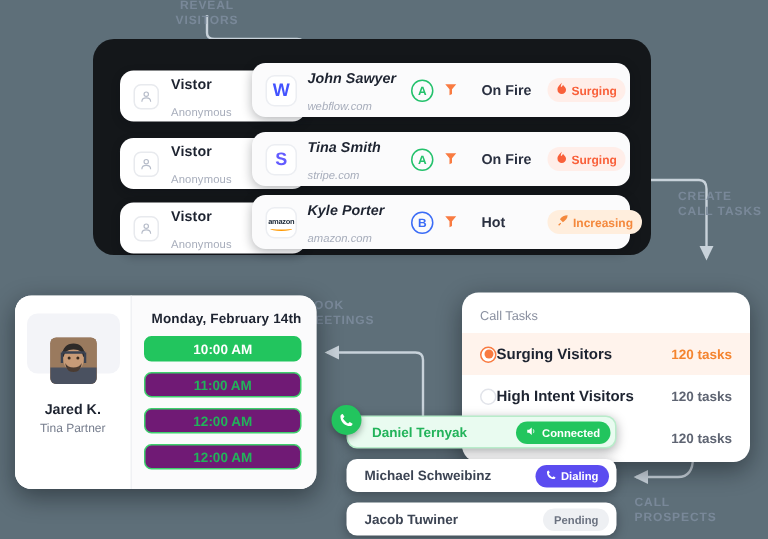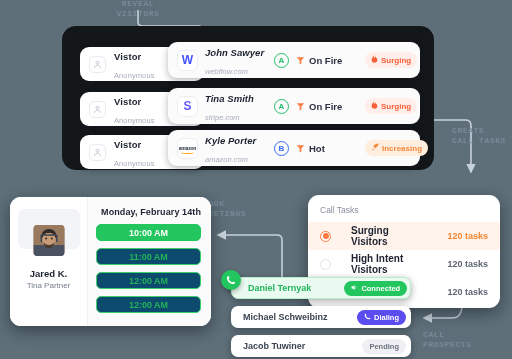--- a/index.html
+++ b/index.html
@@ -18,21 +18,20 @@
     color: #7c8b9c;
     font-weight: 700;
     font-size: 8px;
     letter-spacing: 0.6px;
     line-height: 10px;
     text-align: center;
     text-transform: uppercase;
     opacity: .92;
     white-space: pre-line;
     pointer-events: none;
-    font-family: Liberation Mono, monospace;
   }
   .anno-reveal   { left: 98px;  top: -1px;  width: 80px; }
   .anno-create   { left: 436px; top: 126px; width: 72px; text-align: left; margin-left: 16px; }
   .anno-book     { left: 203px; top: 199px; width: 70px; text-align: left; }
   .anno-call     { left: 423px; top: 330px; width: 72px; text-align: left; }
 
   .arrow-svg { position: absolute; left: 0; top: 0; width: 512px; height: 359px; pointer-events: none; }
 
   
   .dark-panel {
@@ -110,21 +109,21 @@
   .l-sub  { font-size: 7.5px; color: #a7adbb; white-space: nowrap; }
   .grade {
     width: 15px; height: 15px; border-radius: 50%;
     border: 1.4px solid #23c16b;
     color: #23c16b;
     font-size: 8px; font-weight: 700;
     display: flex; align-items: center; justify-content: center;
     flex: none;
   }
   .grade.b { border-color: #3b6cf6; color: #3b6cf6; }
-  .heat { display: flex; align-items: center; gap: 4px; width: 62px; flex: none; }
+  .heat { display: flex; align-items: center; gap: 16px; width: 62px; flex: none; }
   .heat-label { font-size: 9.5px; font-weight: 700; color: #2a3040; }
   .badge {
     display: inline-flex; align-items: center; gap: 3px;
     font-size: 8px; font-weight: 700;
     padding: 3px 6px; border-radius: 9px;
     white-space: nowrap;
   }
   .badge-surging { background: #ffeee9; color: #f9603a; }
   .badge-increasing { background: #ffeedd; color: #f4883c; }
 
@@ -163,37 +162,37 @@
   .rep-role { margin-top: 2px; font-size: 8px; color: #767d8d; }
   .sched-right { flex: 1; background: #fbfbfc; padding: 10px 10px 0 8px; }
   .sched-date { font-size: 9px; font-weight: 700; color: #1d2330; text-align: right; letter-spacing: .1px; }
   .slot {
     margin-top: 7px;
     height: 17px;
     border: 1.2px solid #3ecf6d;
     border-radius: 5px;
     display: flex; align-items: center; justify-content: center;
     font-size: 9px; font-weight: 700; color: #22b35a;
-    background: #0c4a6e;
+    background: #701a75;
   }
   .slot.active { background: #22c55e; border-color: #22c55e; color: #fff; }
 
   
   .tasks {
     position: absolute;
     left: 308px; top: 195px;
     width: 192px; height: 113px;
     background: #ffffff;
     border-radius: 11px;
     overflow: hidden;
     box-shadow: 0 5px 16px rgba(6,10,16,.45);
   }
   .tasks-title { font-size: 8.5px; color: #8a90a0; padding: 10px 12px 7px; }
   .task-row {
-    display: flex; align-items: center; gap: 20px;
+    display: flex; align-items: center; gap: 0;
     padding: 7px 12px;
     height: 28px;
   }
   .task-row.sel { background: #fff3ec; }
   .radio {
     width: 11px; height: 11px; border-radius: 50%;
     border: 1.3px solid #e2e4ea; flex: none;
     display: flex; align-items: center; justify-content: center;
     background: #fff;
   }

